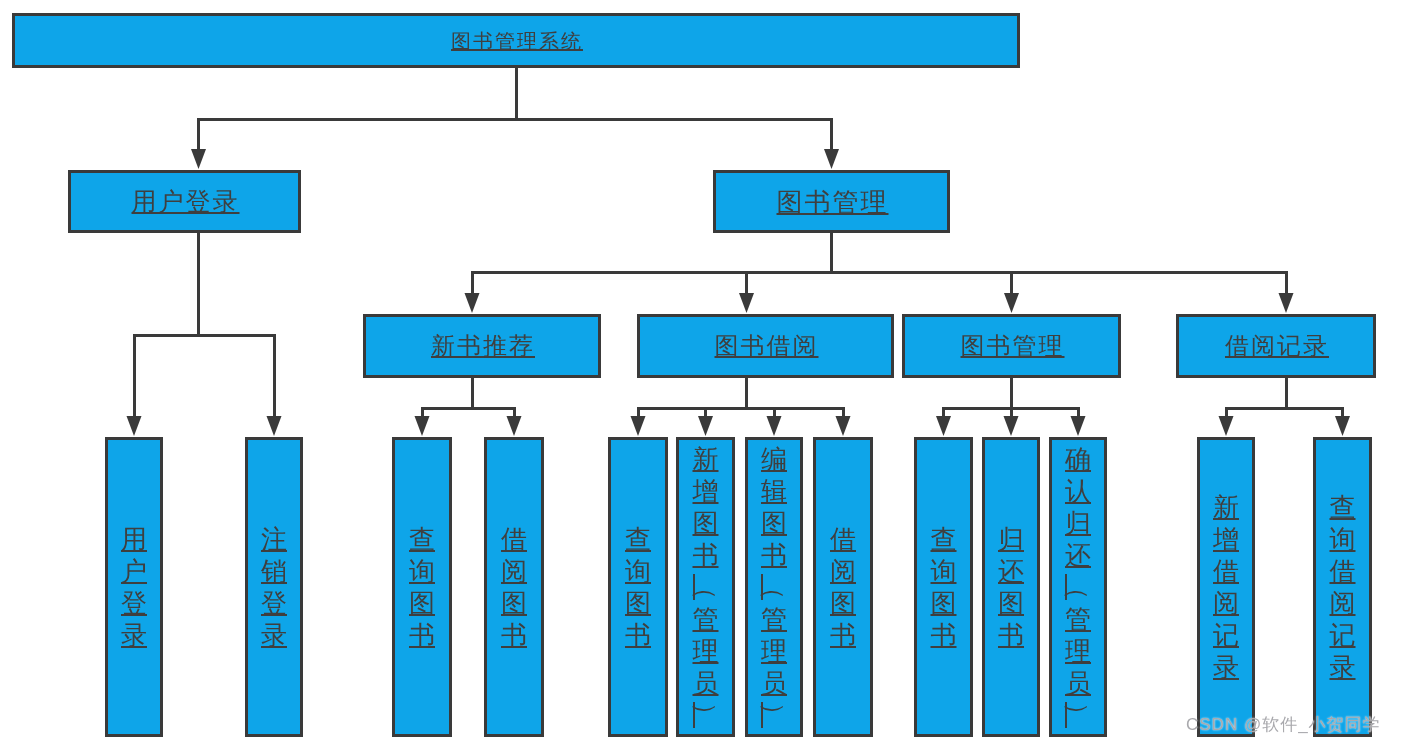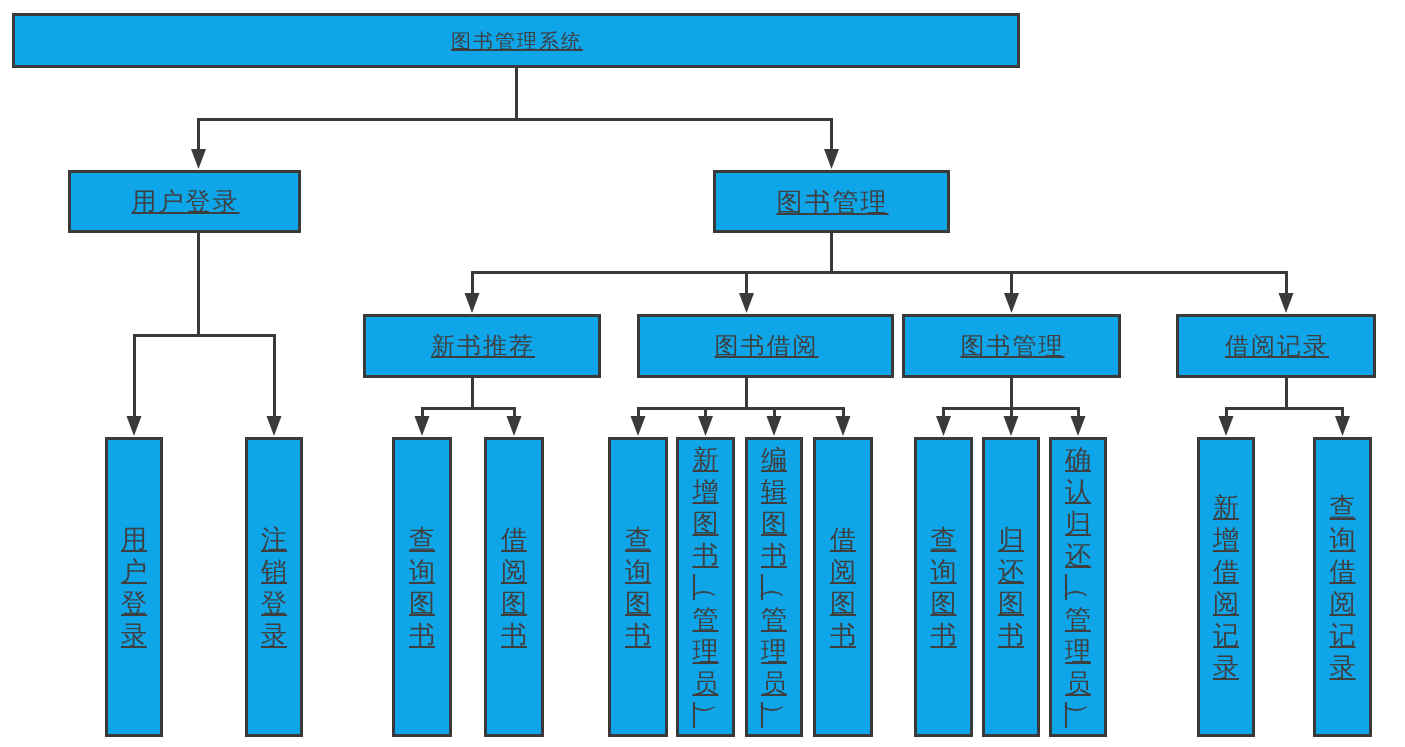--- a/index.html
+++ b/index.html
@@ -267,13 +267,14 @@
         <div class="vchars">
           <span>查</span>
           <span>询</span>
           <span>借</span>
           <span>阅</span>
           <span>记</span>
           <span>录</span>
         </div>
       </div>
     </div>
+  <div class="watermark" style="color: rgb(169, 169, 173);">CSDN @软件_小贺同学</div>
 </div>
 
 </body></html>

